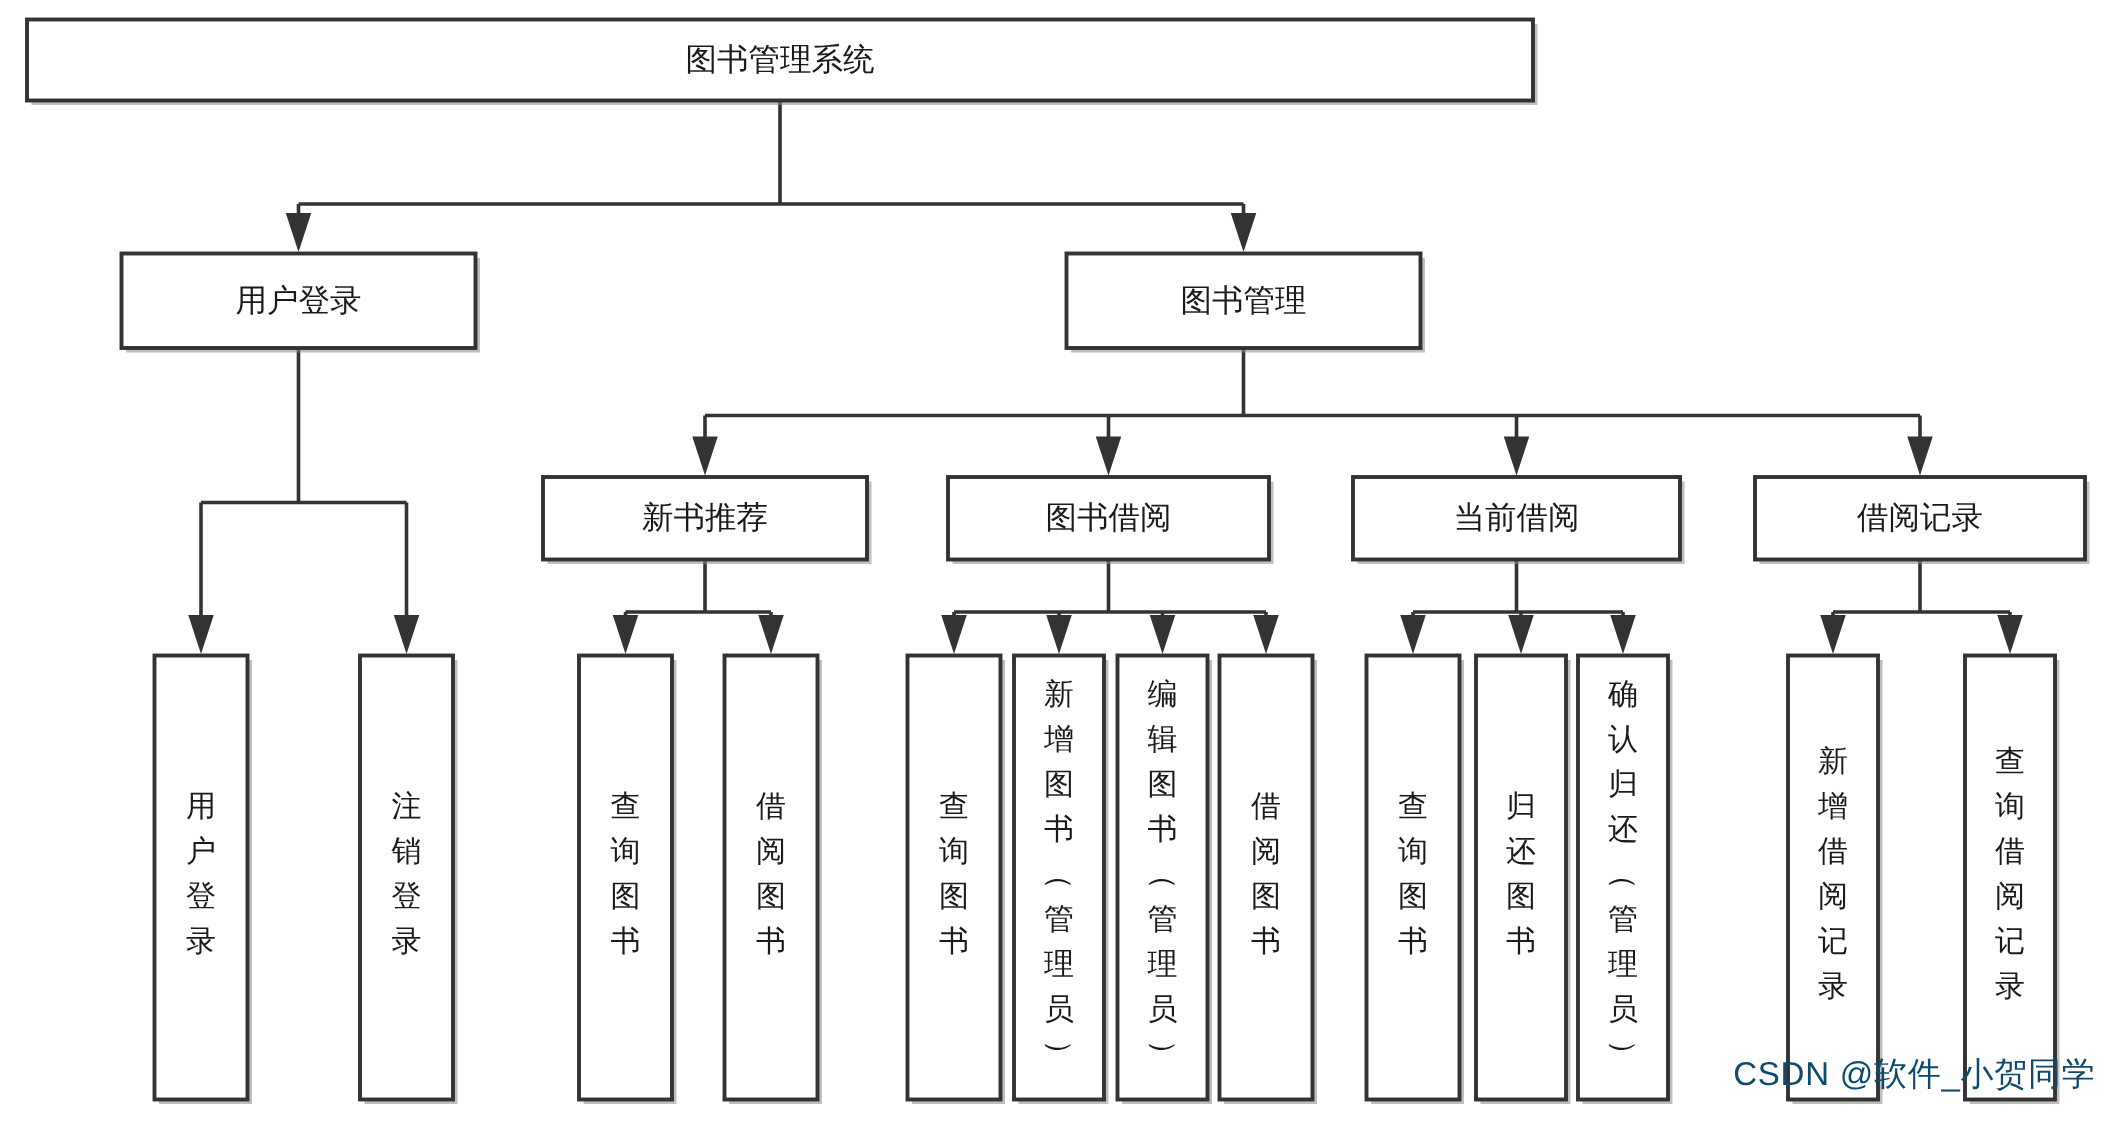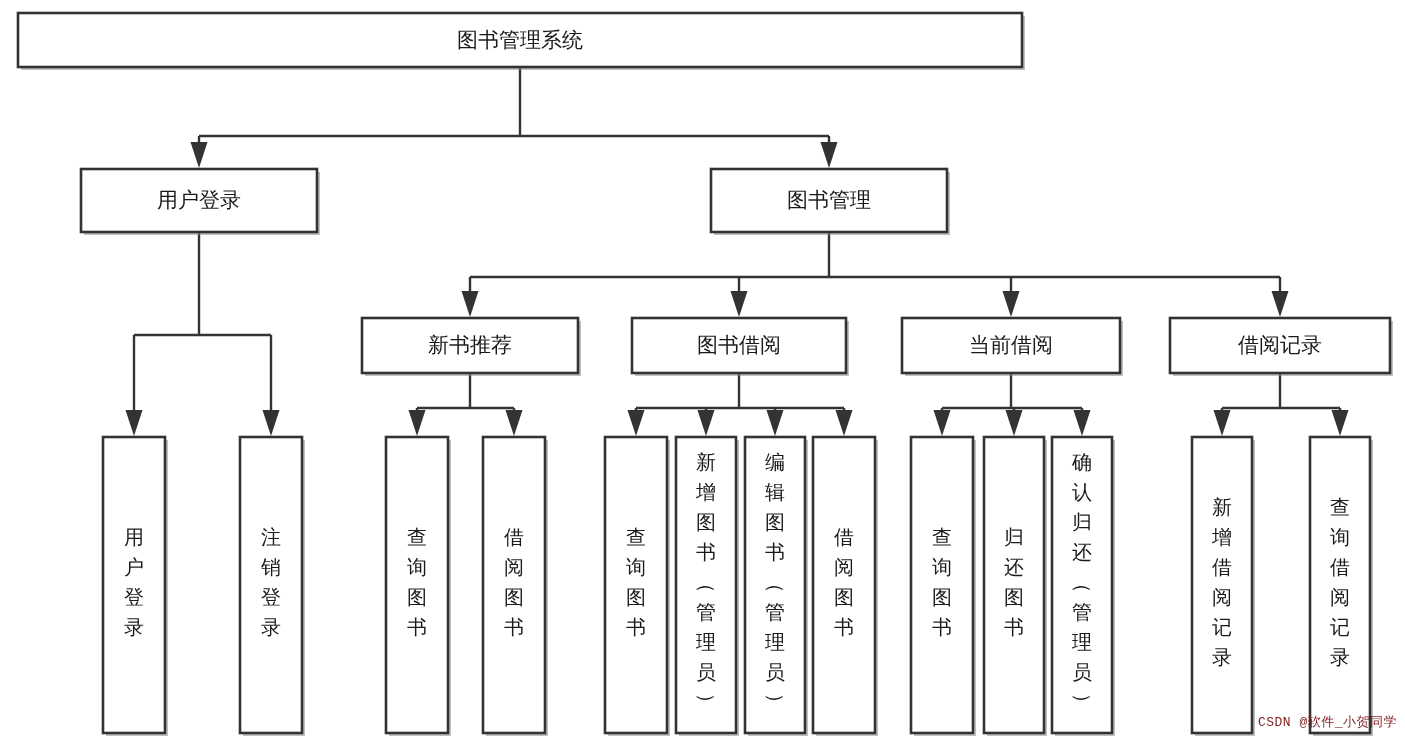--- a/index.html
+++ b/index.html
@@ -59,23 +59,23 @@
     stroke-linecap: butt;
   }
   .arrow-head {
     fill: #333333;
     stroke: none;
   }
   .watermark {
     position: absolute;
     right: 8px;
     bottom: 6px;
-    font-family: Liberation Mono, monospace;
-    font-size: 13px;
-    color: #7f1d1d;
+    font-family: Liberation Sans, sans-serif;
+    font-size: 22px;
+    color: #0c4a6e;
     letter-spacing: 0.5px;
     white-space: nowrap;
     pointer-events: none;
   }
 </style>
 </head>
 <body>
 
 <div id="diagram-root">
   <svg class="diagram-canvas" id="diagram-canvas" viewBox="0 0 1405 747" xmlns="http://www.w3.org/2000/svg">

